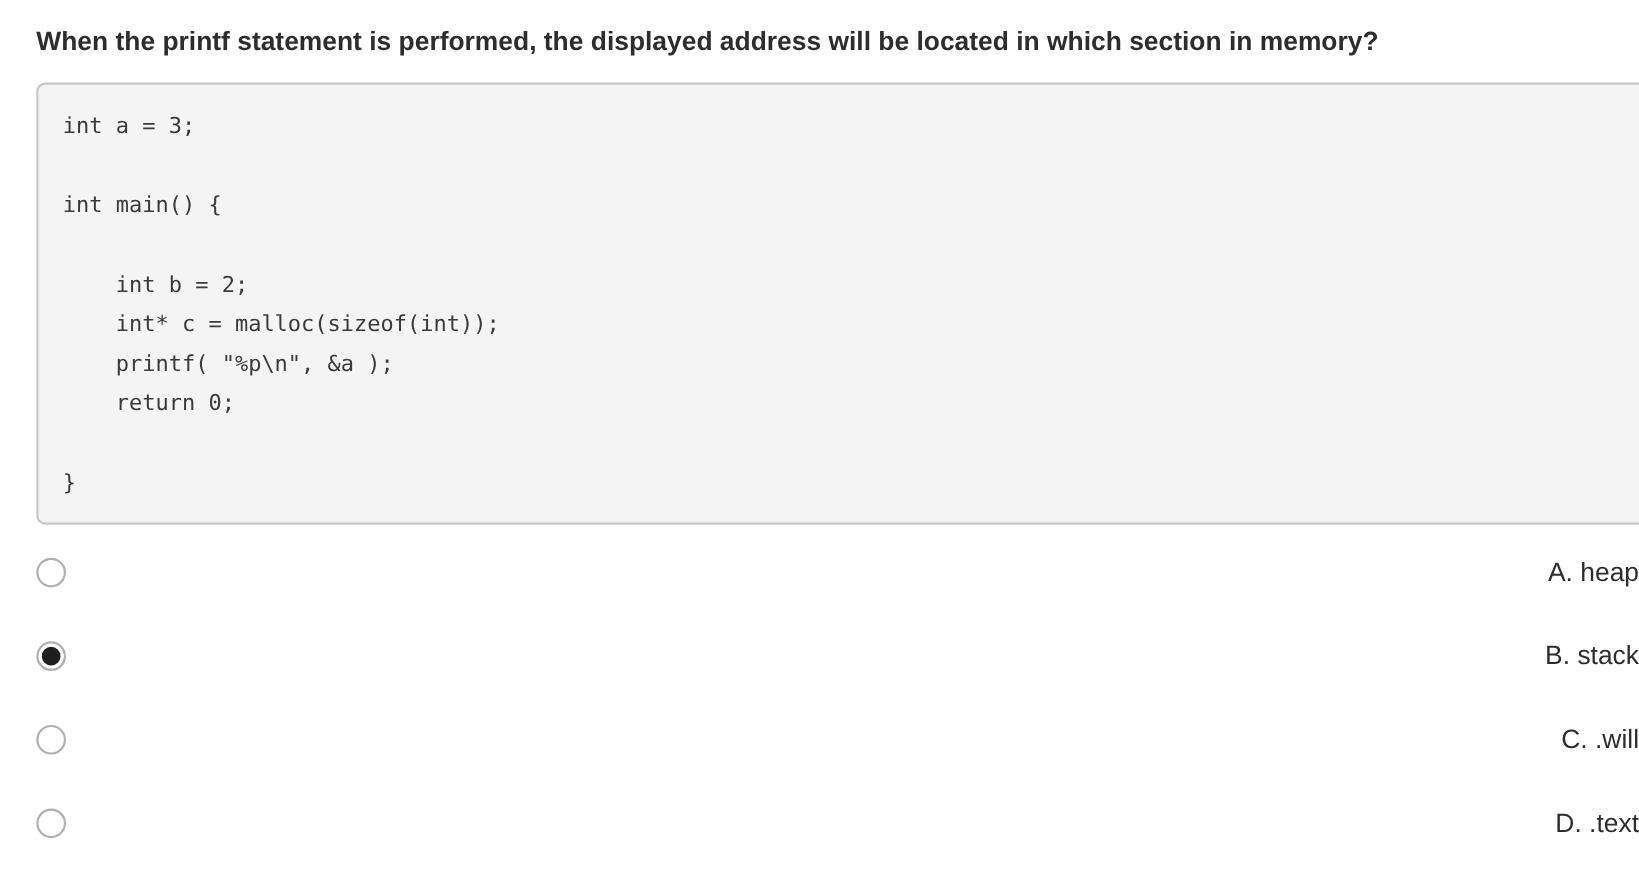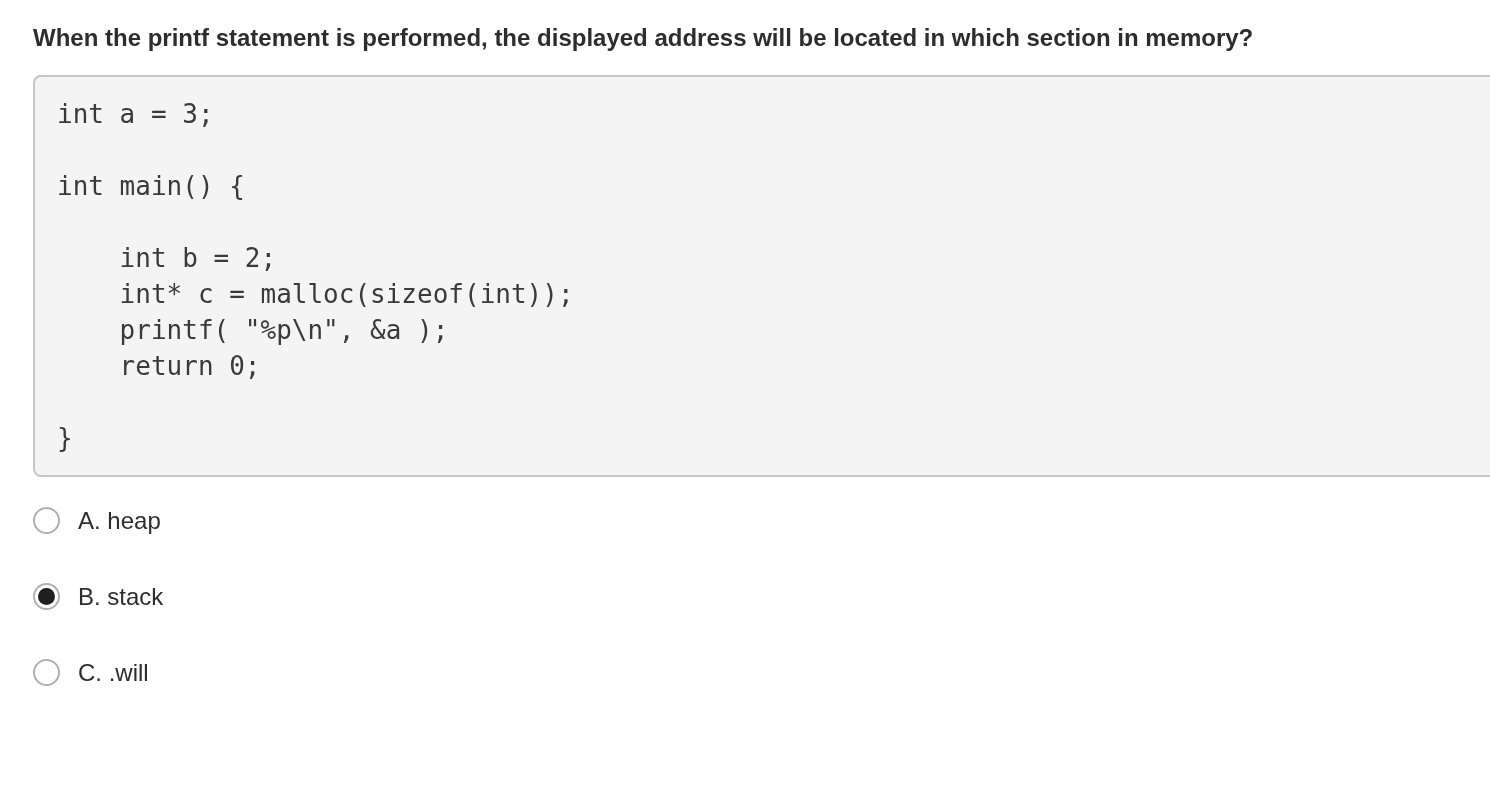--- a/index.html
+++ b/index.html
@@ -28,38 +28,39 @@
     margin-right: -14px; 
     background: #f4f4f4;
     border: 2px solid #c6c6c6;
     border-radius: 8px;
     padding: 19px 22px;
     height: 402px;
     overflow: hidden;
   }
   .code {
     font-family: "DejaVu Sans Mono", monospace;
-    font-size: 26px;
+    font-size: 20px;
     line-height: 36px;
     color: #3a3a3a;
     white-space: pre;
   }
   .options {
     margin-top: 30px;
     margin-left: 33px;
     display: flex;
     flex-direction: column;
     gap: 49px;
   }
   .option {
     display: flex;
     align-items: center;
     gap: 18px;
     cursor: pointer;
     height: 27px;
+    justify-content: space-between;
   }
   .radio {
     width: 27px;
     height: 27px;
     flex: 0 0 27px;
     border: 2px solid #b0b0b0;
     border-radius: 50%;
     background: #ffffff;
     display: flex;
     align-items: center;
@@ -108,15 +109,19 @@
     <label class="option">
       <span class="radio selected"></span>
       <span class="option-label">B. stack</span>
     </label>
 
     <label class="option">
       <span class="radio"></span>
       <span class="option-label">C. .will</span>
     </label>
 
+    <label class="option">
+      <span class="radio"></span>
+      <span class="option-label">D. .text</span>
+    </label>
 
   </div>
 </div>
 
 </body></html>

